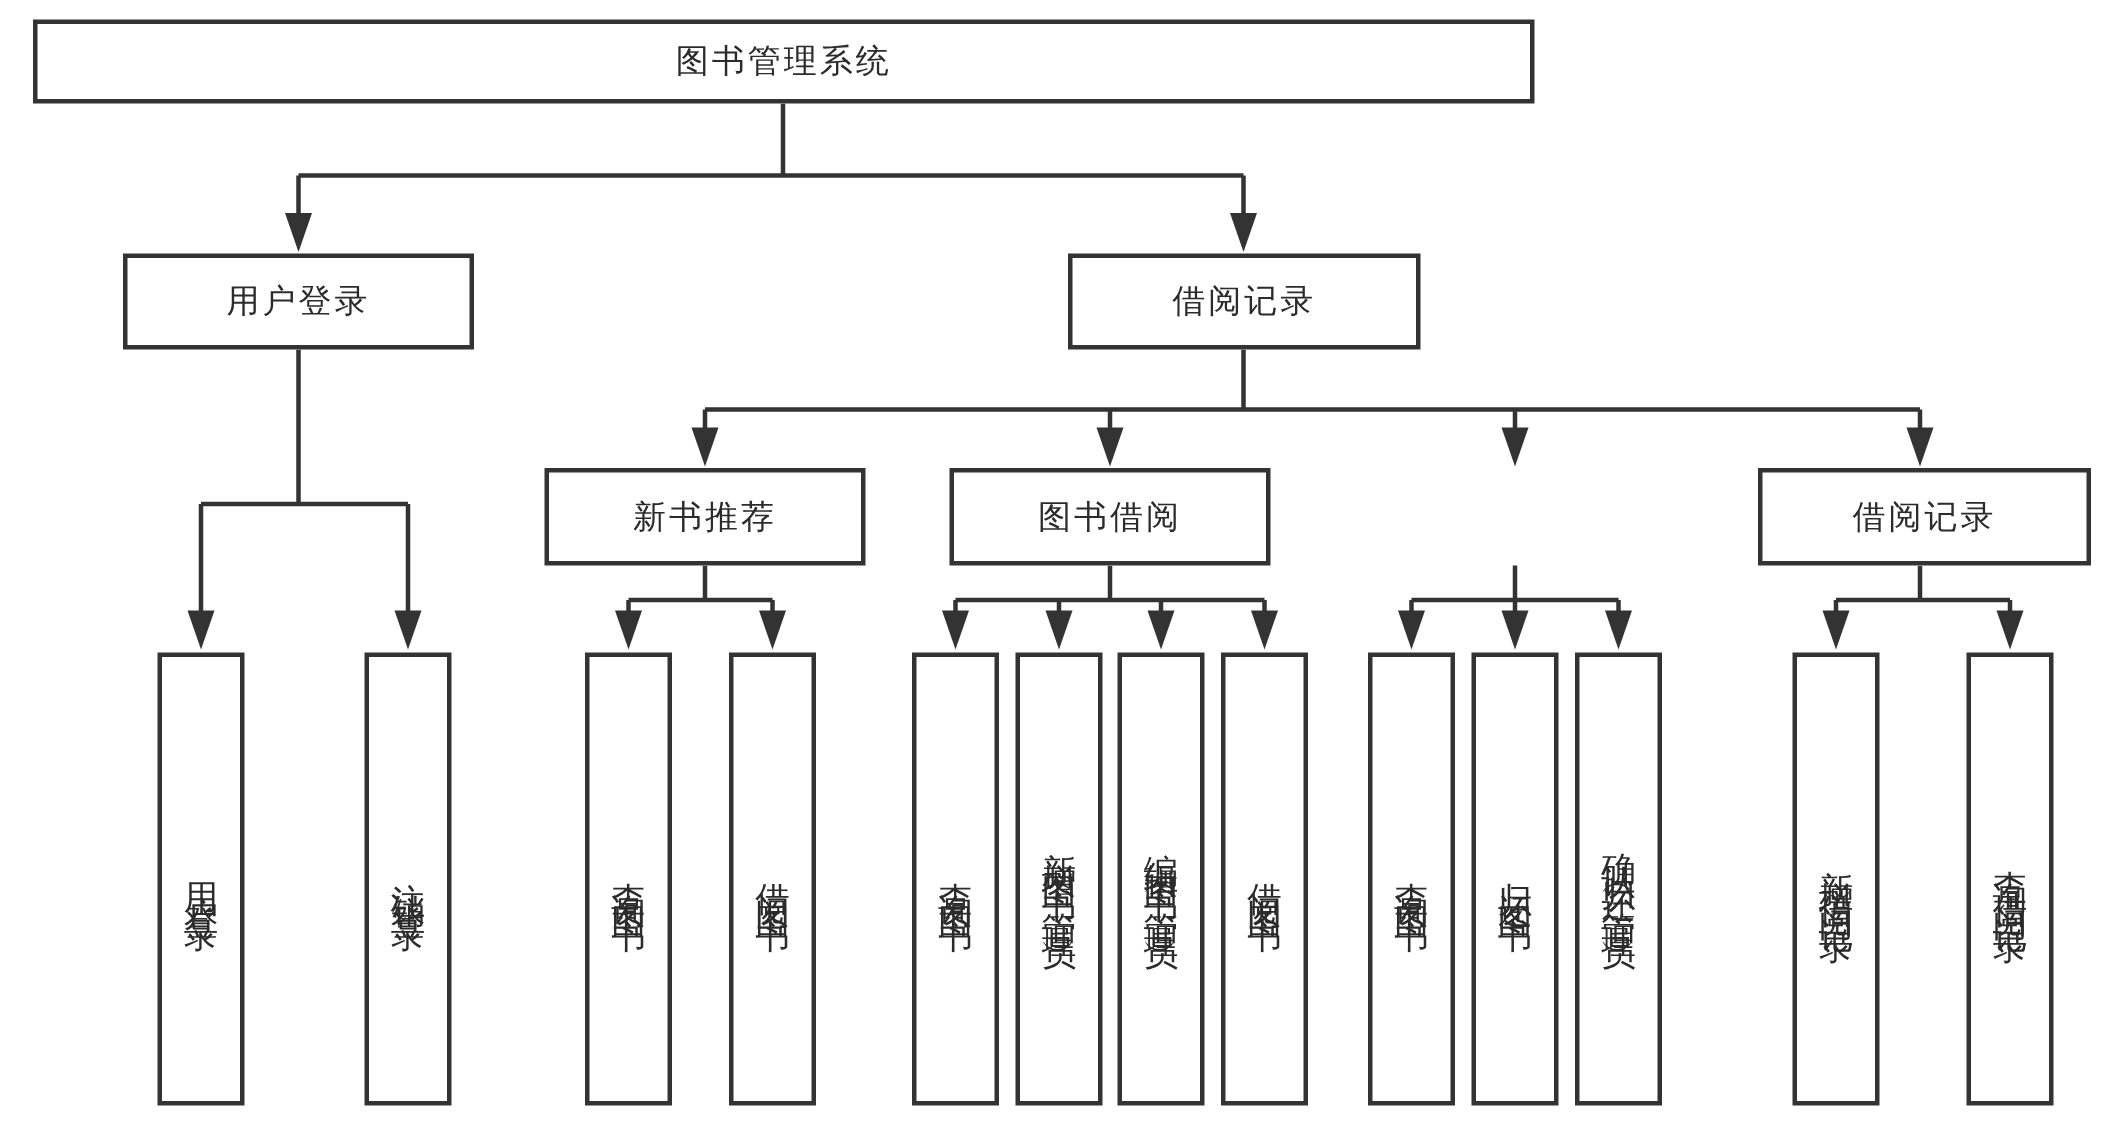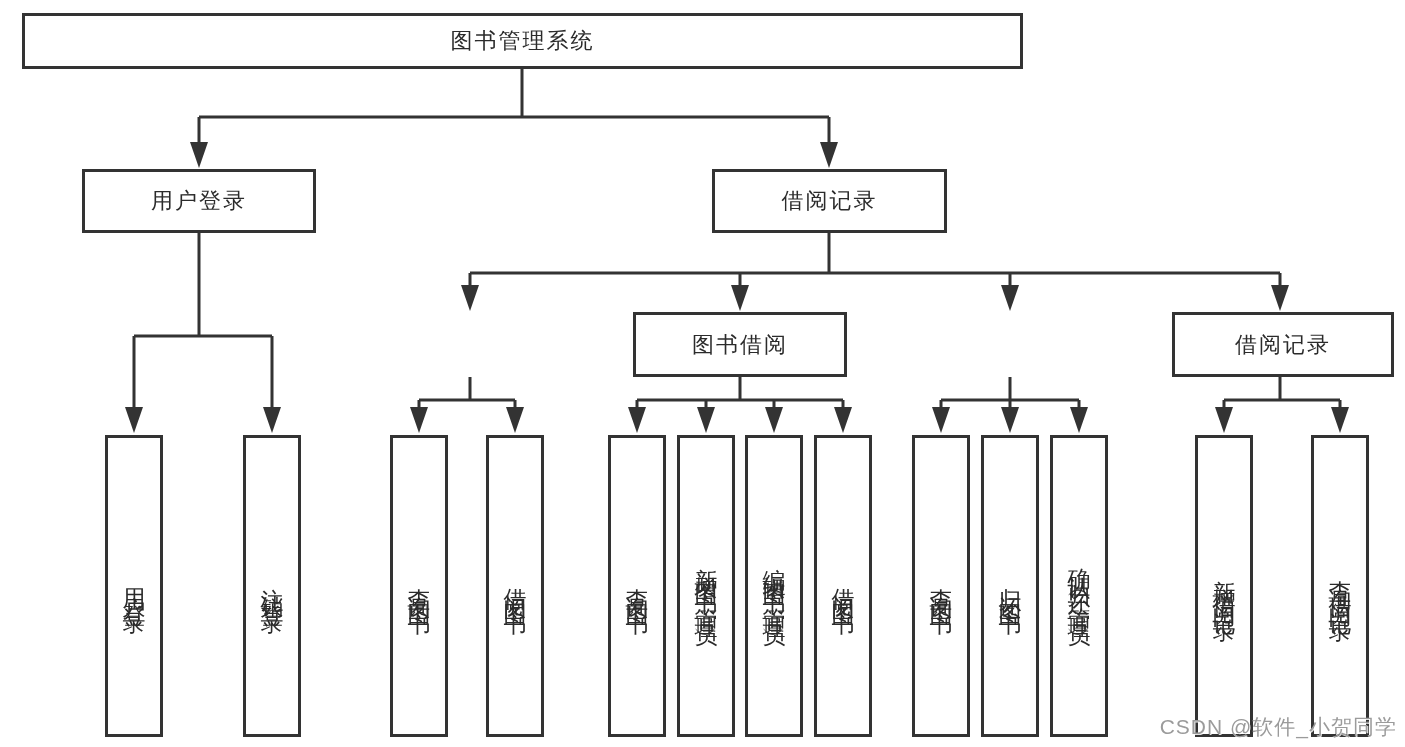--- a/index.html
+++ b/index.html
@@ -110,20 +110,21 @@
       <polygon class="ahead" points="1215,407 1233,407 1224,433"></polygon>
       <polygon class="ahead" points="1331,407 1349,407 1340,433"></polygon>
     </g>
   </svg>
 
   <div class="node hbox" style="left:22px; top:13px; width:1001px; height:56px;">图书管理系统</div>
 
   <div class="node hbox" style="left:82px; top:169px; width:234px; height:64px;">用户登录</div>
   <div class="node hbox" style="left:712px; top:169px; width:235px; height:64px;">借阅记录</div>
 
+  <div class="node hbox" style="left:363px; top:312px; width:214px; height:65px;">新书推荐</div>
   <div class="node hbox" style="left:633px; top:312px; width:214px; height:65px;text-align:center;">图书借阅</div>
   <div class="node hbox" style="left:1172px; top:312px; width:222px; height:65px;">借阅记录</div>
 
   <div class="node vbox" style="left:105px; top:435px; width:58px; height:302px;">用户登录</div>
   <div class="node vbox" style="left:243px; top:435px; width:58px; height:302px;">注销登录</div>
 
   <div class="node vbox" style="left:390px; top:435px; width:58px; height:302px;">查询图书</div>
   <div class="node vbox" style="left:486px; top:435px; width:58px; height:302px;">借阅图书</div>
 
   <div class="node vbox" style="left:608px; top:435px; width:58px; height:302px;">查询图书</div>
@@ -131,14 +132,13 @@
   <div class="node vbox" style="left:745px; top:435px; width:58px; height:302px;">编辑图书（管理员）</div>
   <div class="node vbox" style="left:814px; top:435px; width:58px; height:302px;">借阅图书</div>
 
   <div class="node vbox" style="left:912px; top:435px; width:58px; height:302px;">查询图书</div>
   <div class="node vbox" style="left:981px; top:435px; width:58px; height:302px;">归还图书</div>
   <div class="node vbox" style="left:1050px; top:435px; width:58px; height:302px;">确认归还（管理员）</div>
 
   <div class="node vbox" style="left:1195px; top:435px; width:58px; height:302px;">新增借阅记录</div>
   <div class="node vbox" style="left:1311px; top:435px; width:58px; height:302px;">查询借阅记录</div>
 
-  <div id="watermark">CSDN @软件_小贺同学</div>
 </div>
 
 </body></html>

